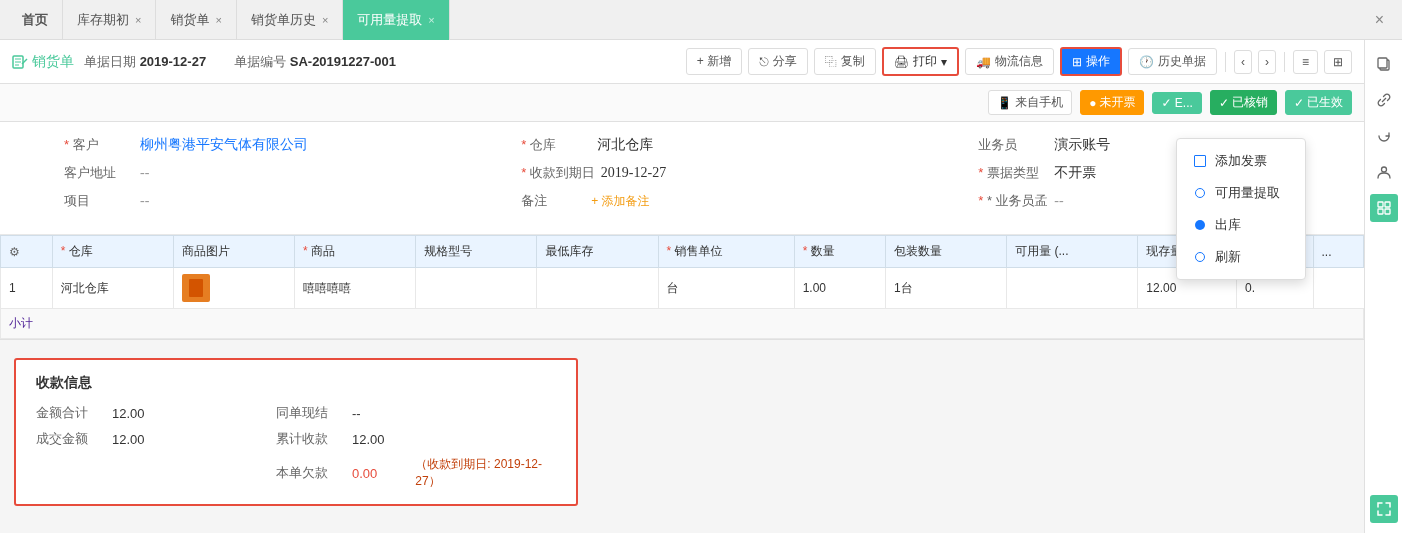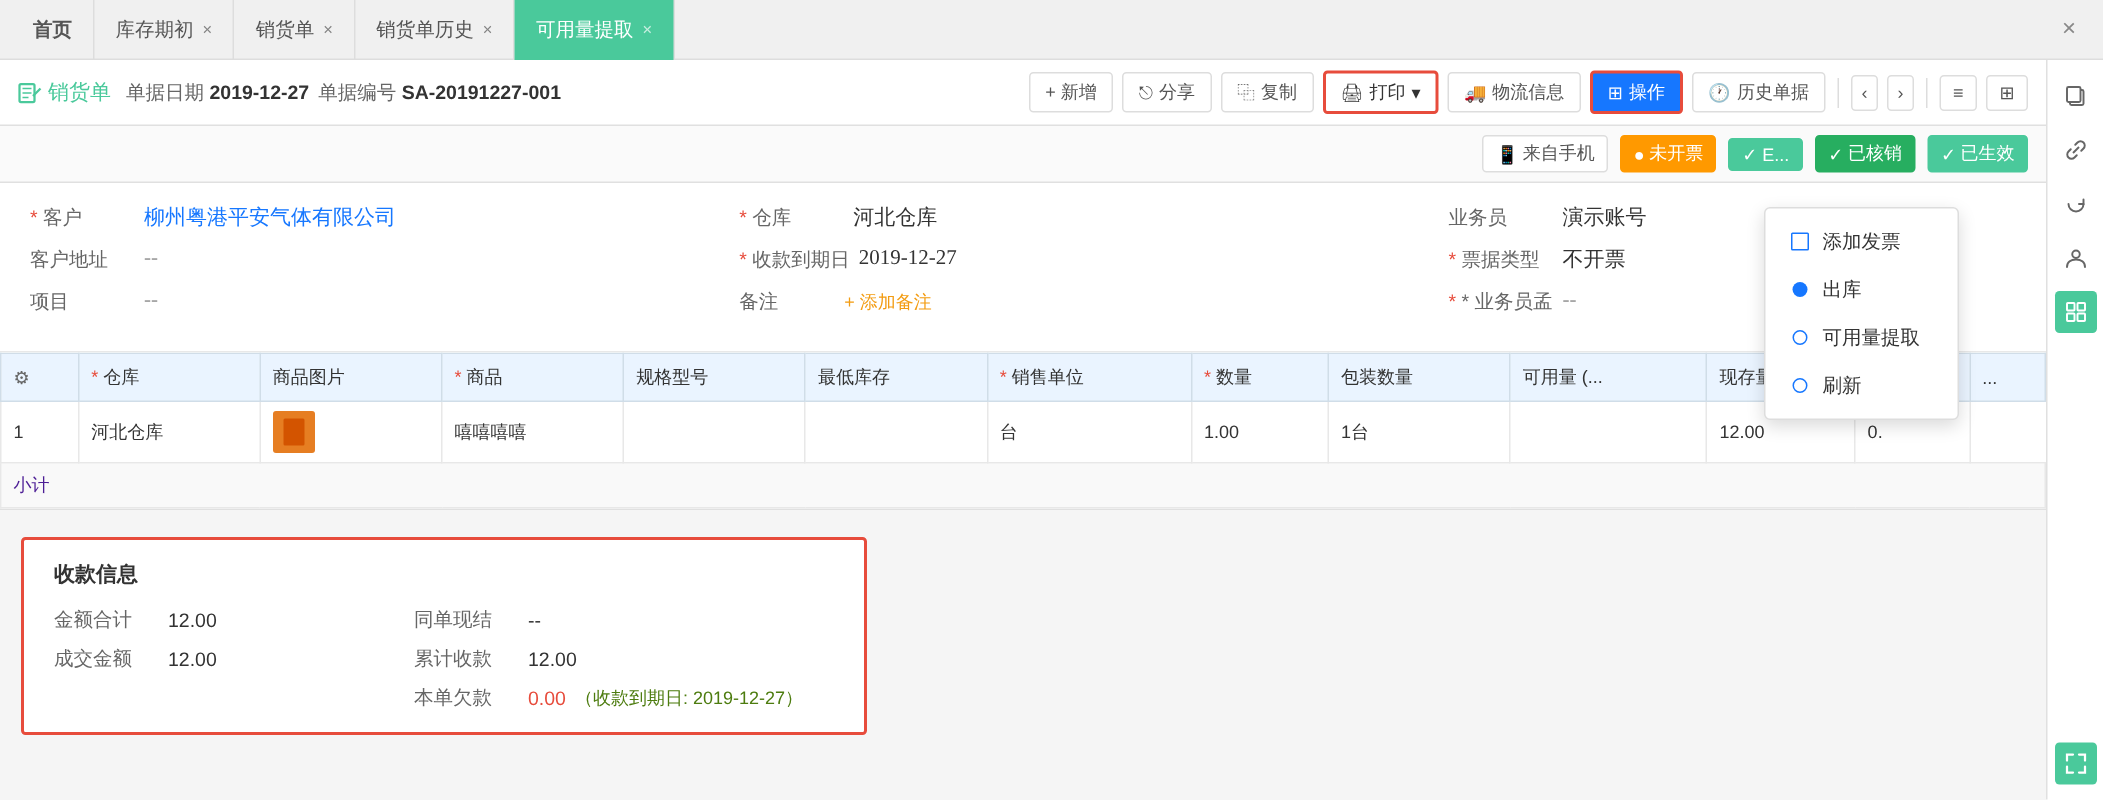--- a/index.html
+++ b/index.html
@@ -20,21 +20,21 @@
     .tab-home { color: #555; font-weight: bold; padding: 0 14px; height: 40px; display: flex; align-items: center; border-right: 1px solid #ddd; }
     .tab-bar-close { margin-left: auto; font-size: 16px; cursor: pointer; padding: 0 10px; color: #888; }
 
     
     .toolbar {
       display: flex; align-items: center; background: #fff; border-bottom: 1px solid #e0e0e0;
       height: 44px; padding: 0 12px;
     }
     .doc-title-area { display: flex; align-items: center; gap: 10px; }
     .doc-icon { color: #4ac99b; font-size: 14px; display: flex; align-items: center; gap: 4px; }
-    .doc-meta { display: flex; align-items: flex-end; gap: 6px; font-size: 13px; color: #333; }
+    .doc-meta { display: flex; align-items: flex-end; gap: 28px; font-size: 13px; color: #333; }
     .doc-meta span { color: #666; }
     .doc-meta strong { color: #333; }
     .toolbar-actions { margin-left: auto; display: flex; align-items: center; gap: 6px; }
     .btn-action {
       display: flex; align-items: center; gap: 4px; padding: 4px 10px; border: 1px solid #ddd;
       background: #fff; border-radius: 3px; cursor: pointer; font-size: 12px; color: #555; white-space: nowrap;
     }
     .btn-print { border: 2px solid #e74c3c; color: #333; }
     .btn-logistics { }
     .btn-history { }
@@ -52,21 +52,21 @@
       background: #fff; border-radius: 3px; cursor: pointer; font-size: 12px; color: #555;
     }
     .btn-confirm { background: #4ac99b; color: #fff; border-color: #4ac99b; }
     .btn-sold-out { background: #27ae60; color: #fff; border-color: #27ae60; }
     .btn-effective { background: #4ac99b; color: #fff; border-color: #4ac99b; }
 
     
     .form-area {
       background: #fff; padding: 14px 20px; border-bottom: 1px solid #e8e8e8;
     }
-    .form-row { display: flex; margin-bottom: 10px; gap: 0; }
+    .form-row { display: flex; margin-bottom: 10px; gap: 0; margin-left: 44px; }
     .form-field { display: flex; align-items: center; flex: 1; }
     .form-label { color: #666; font-size: 13px; white-space: nowrap; min-width: 70px; }
     .form-label.required::before { content: '* '; color: #e74c3c; }
     .form-value { color: #333; font-size: 14px; margin-left: 6px; font-family: Liberation Serif, serif; }
     .form-value.link { color: #1677ff; cursor: pointer; }
     .add-note { color: #f39c12; cursor: pointer; font-size: 12px; }
     .form-value.gray { color: #999; }
 
     
     .table-container { background: #fff; overflow-x: auto; border-bottom: 1px solid #e0e0e0; }
@@ -338,46 +338,46 @@
           <span class="payment-value">12.00</span>
         </div>
         <div class="payment-row">
           <span class="payment-label">累计收款</span>
           <span class="payment-value">12.00</span>
         </div>
         <div class="payment-row"></div>
         <div class="payment-row">
           <span class="payment-label">本单欠款</span>
           <span class="payment-value red">0.00</span>
-          <span class="payment-value link" style="color:#4d7c0f;font-size:12px;">（收款到期日: 2019-12-27）</span>
+          <span class="payment-value link" style="color:#c2410c;font-size:12px;margin-left:32px;">（收款到期日: 2019-12-27）</span>
         </div>
       </div>
     </div>
   </div>
 
 </div>
 
 <div class="dropdown-overlay">
   <div class="dropdown-item">
     <span class="dropdown-icon">
       <span class="icon-rect"></span>
     </span>
     <span>添加发票</span>
   </div>
   <div class="dropdown-item">
     <span class="dropdown-icon">
+      <span class="icon-circle-empty"></span>
+    </span>
+    <span>可用量提取</span>
+  </div>
+  <div class="dropdown-item">
+    <span class="dropdown-icon">
       <span class="icon-circle"></span>
     </span>
     <span>出库</span>
-  </div>
-  <div class="dropdown-item">
-    <span class="dropdown-icon">
-      <span class="icon-circle-empty"></span>
-    </span>
-    <span>可用量提取</span>
   </div>
   <div class="dropdown-item">
     <span class="dropdown-icon">
       <span class="icon-circle-empty"></span>
     </span>
     <span>刷新</span>
   </div>
 </div>
 
 <div class="right-panel">

